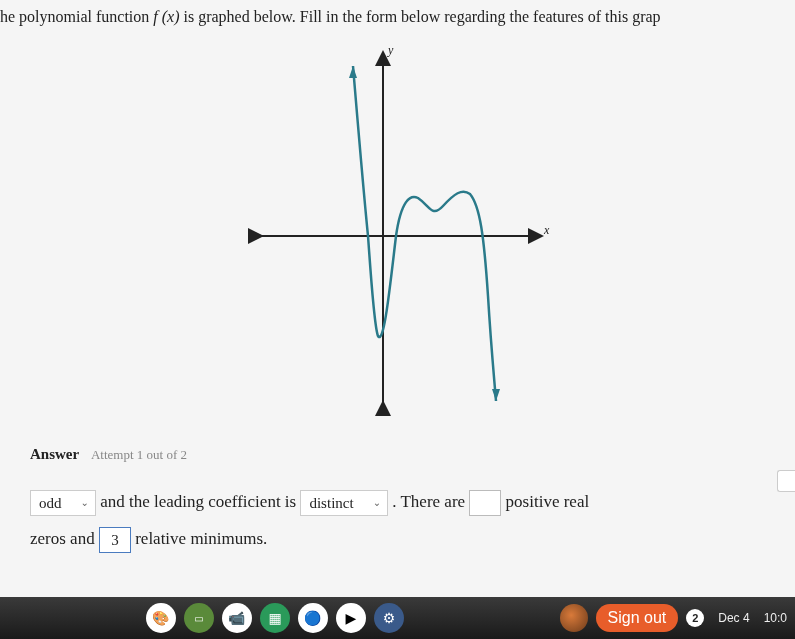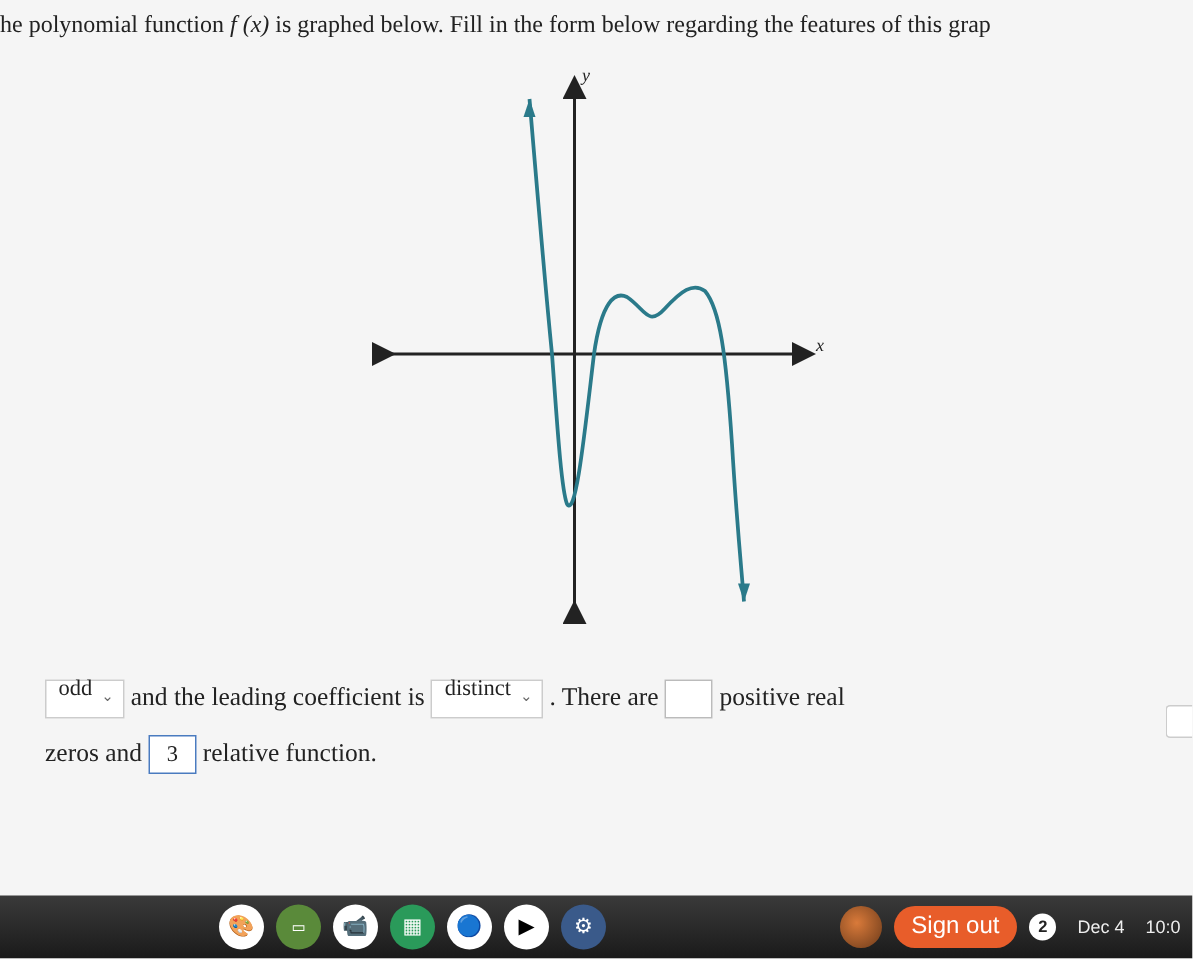--- a/index.html
+++ b/index.html
@@ -32,29 +32,30 @@
     }
     .answer-label { font-weight: bold; color: #222; }
     .attempt-label { color: #888; font-size: 13px; margin-left: 8px; }
     .answer-line {
       font-size: 17px;
       line-height: 2.2;
       color: #222;
     }
     .dropdown {
       display: inline-flex;
-      align-items: flex-end;
+      align-items: center;
       border: 1px solid #ccc;
       background: #fff;
       padding: 2px 6px 2px 8px;
       font-size: 15px;
       min-width: 50px;
       height: 26px;
       vertical-align: middle;
       cursor: pointer;
+      gap: 13px;
     }
     .dropdown .chev { margin-left: 6px; font-size: 10px; color: #666; }
     .input-box {
       display: inline-block;
       border: 1px solid #4a7bbf;
       background: #fff;
       width: 32px;
       height: 26px;
       text-align: center;
       font-size: 15px;
@@ -157,40 +158,44 @@
              C 273 310, 276 340, 278 365" fill="none" stroke="#2a7a8a" stroke-width="2.5"></path>
 
     <path d="M135 30 L131 42 L139 42 Z" fill="#2a7a8a"></path>
     <path d="M278 365 L274 353 L282 353 Z" fill="#2a7a8a"></path>
   </svg>
 </div>
 
 <div class="sidebar-icon"></div>
 
 <div class="answer-section">
+  <div class="answer-header">
+    <span class="answer-label">Answer</span>
+    <span class="attempt-label">Attempt 1 out of 2</span>
+  </div>
 
   <div class="answer-line">
     <span class="dropdown">
       <span>odd</span>
       <span class="chev">⌄</span>
     </span>
     <span> and the leading coefficient is </span>
     <span class="dropdown">
       <span>distinct</span>
       <span class="chev">⌄</span>
     </span>
     <span> . There are </span>
     <span class="input-box empty"></span>
     <span> positive real</span>
   </div>
 
   <div class="answer-line">
     <span>zeros and </span>
     <span class="input-box">3</span>
-    <span> relative function.</span>
+    <span> relative minimums.</span>
   </div>
 </div>
 
 <div class="taskbar">
   <div class="spacer-left"></div>
   <div class="tb-icon" style="color:#d9534f;">🎨</div>
   <div class="tb-icon" style="background:#5a8a3a;color:#fff;font-size:10px;">▭</div>
   <div class="tb-icon" style="color:#3a7de0;">📹</div>
   <div class="tb-icon" style="background:#2a9a5a;color:#fff;">▦</div>
   <div class="tb-icon">🔵</div>

